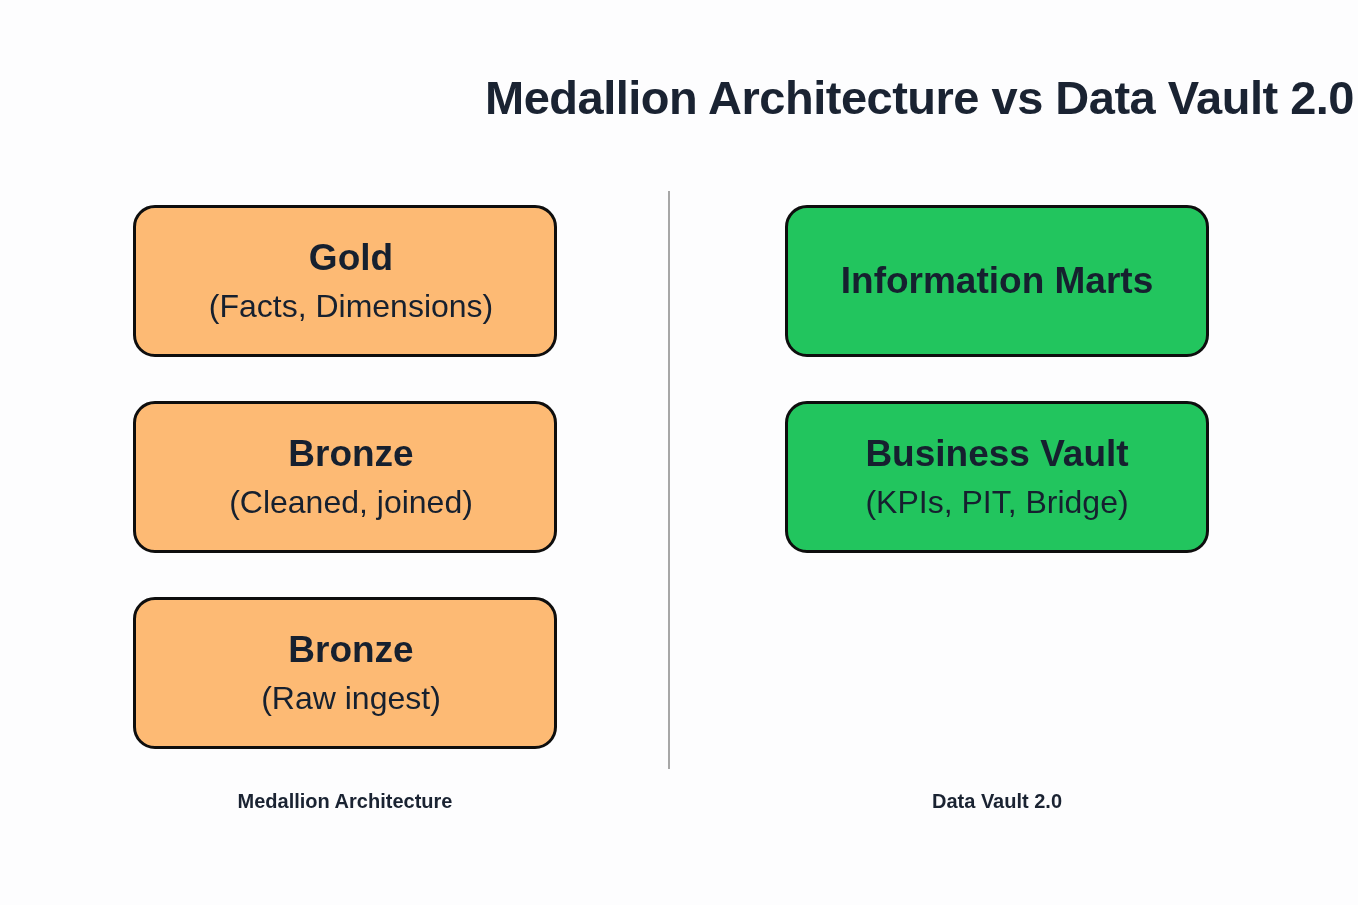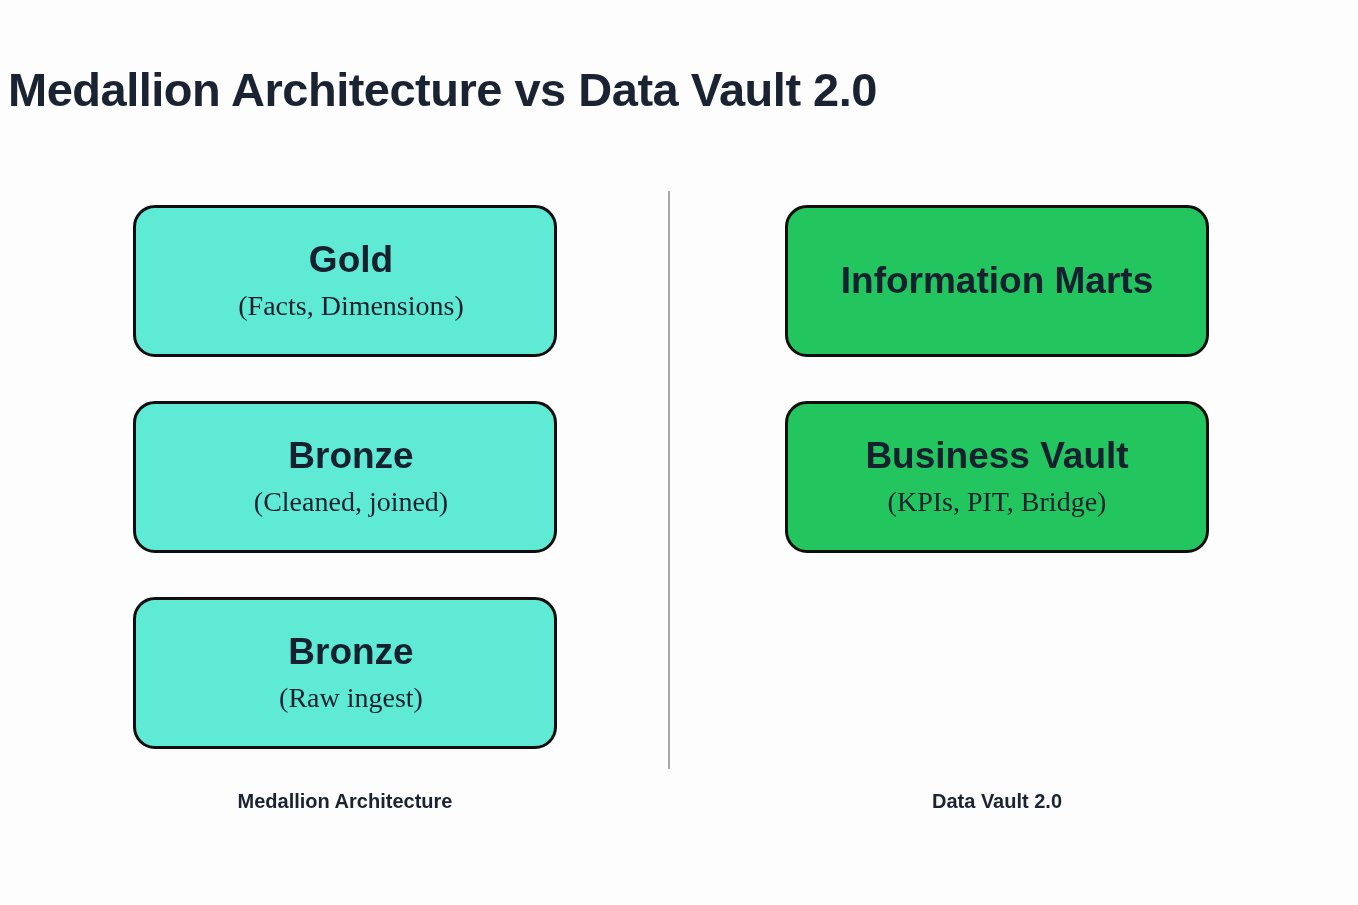--- a/index.html
+++ b/index.html
@@ -14,26 +14,26 @@
     background: #fdfdfe;
     font-family: "Liberation Sans", "DejaVu Sans", sans-serif;
     color: #18222f;
     overflow: hidden;
   }
   .main-title {
     position: absolute;
     top: 62px;
     left: 0;
     width: 1338px;
-    text-align: left;
+    text-align: right;
     font-size: 47px;
     font-weight: 700;
     letter-spacing: -0.5px;
     color: #1a2332;
-    margin: 0;
+    margin: 8px;
     padding-left: 8px;
   }
   .column {
     position: absolute;
     top: 205px;
     display: flex;
     flex-direction: column;
     gap: 44px;
   }
   .column.left  { left: 133px; }
@@ -43,35 +43,34 @@
     width: 424px;
     height: 152px;
     border: 3px solid #0e0e0e;
     border-radius: 22px;
     display: flex;
     flex-direction: column;
     align-items: center;
     justify-content: center;
     text-align: center;
   }
-  .box.blue   { background: #5eead4; padding-left: 12px; }
+  .box.blue   { background: #fdba74; padding-left: 12px; }
   .box.orange { background: #22c55e; }
   .box-title {
     font-size: 37px;
     font-weight: 700;
     line-height: 1.15;
     color: #16202f;
   }
   .box-subtitle {
-    font-size: 28px;
+    font-size: 32px;
     font-weight: 400;
     line-height: 1.2;
     margin-top: 7px;
     color: #16202f;
-    font-family: Liberation Serif, serif;
   }
   .divider {
     position: absolute;
     left: 668px;
     top: 191px;
     width: 2px;
     height: 578px;
     background: #a7a7a7;
   }
   .footer-label {

